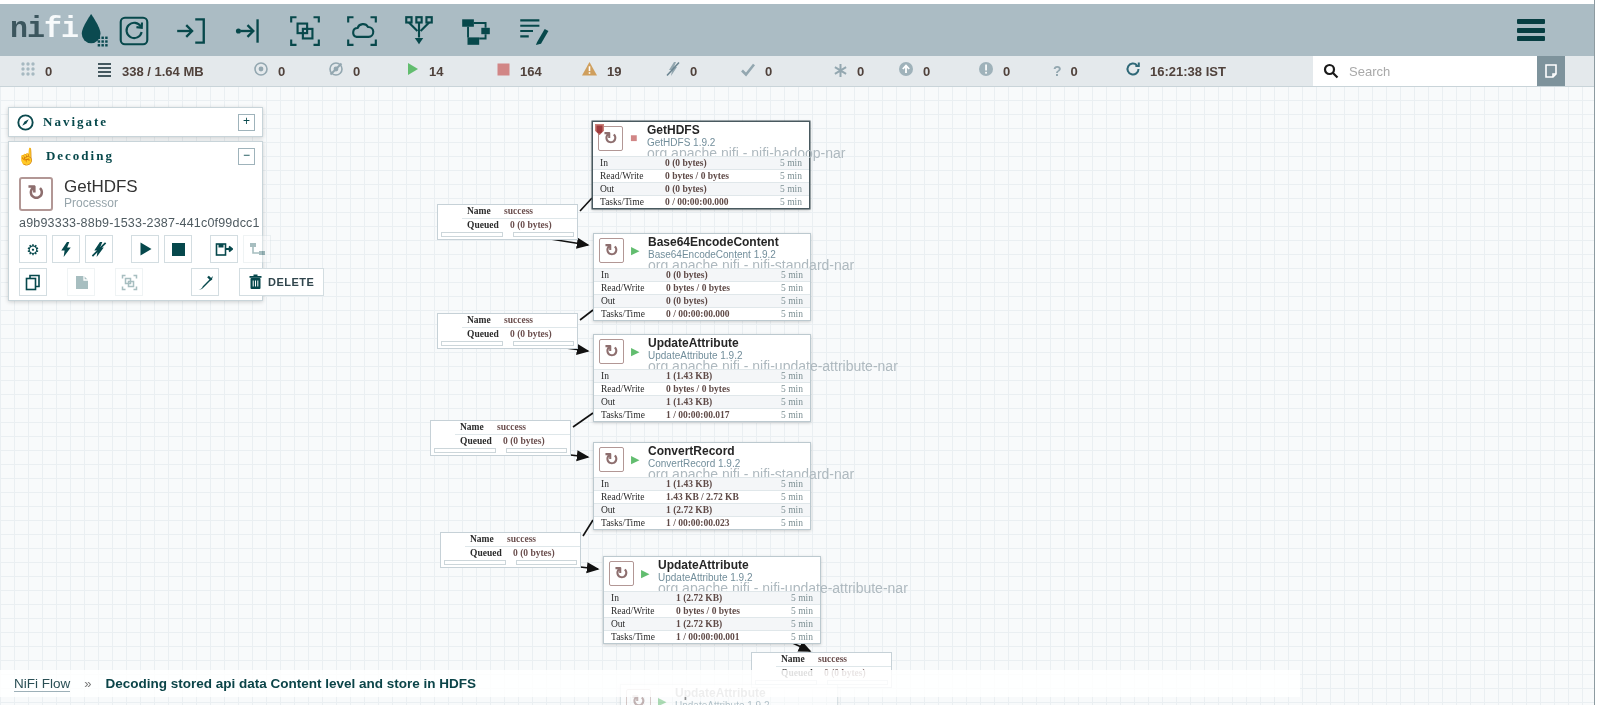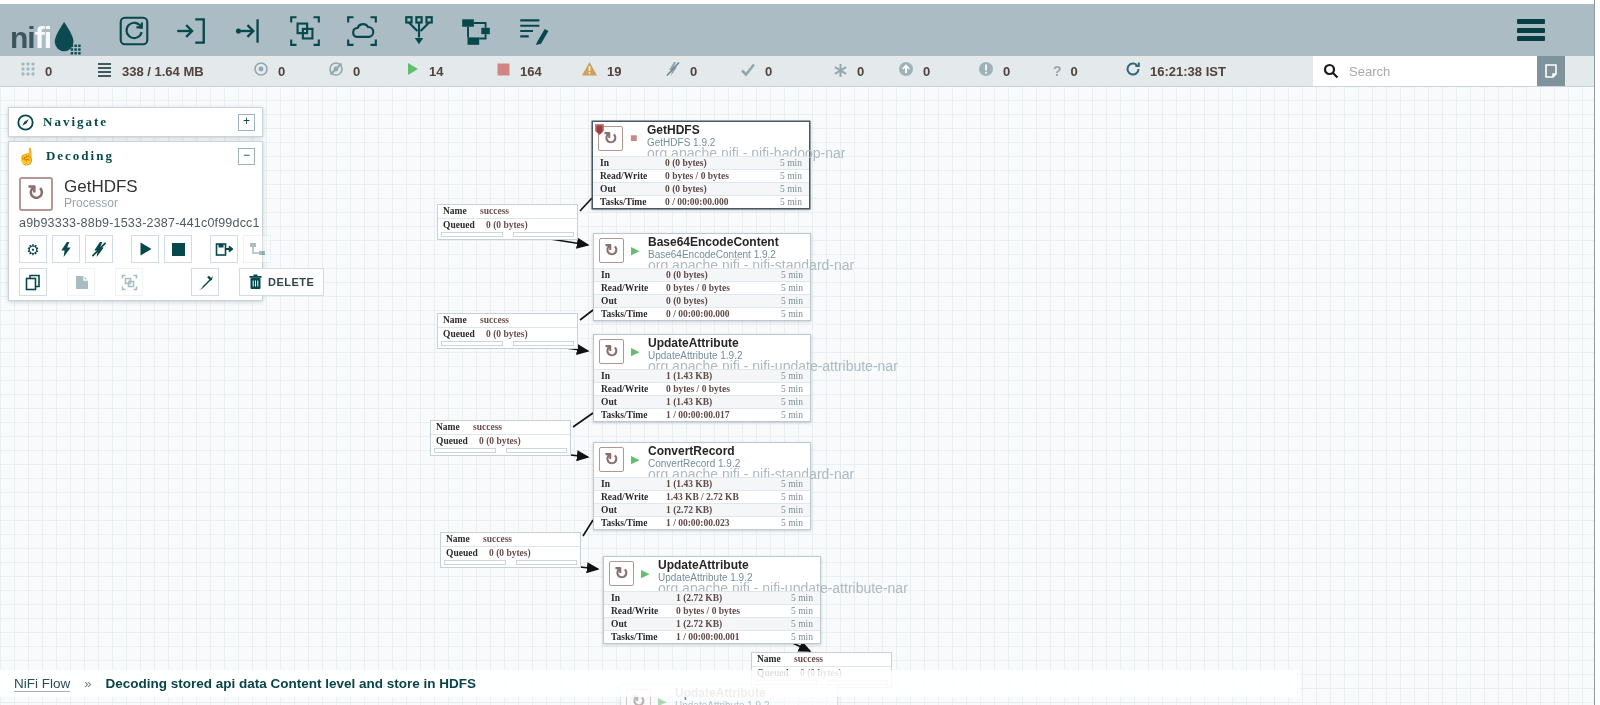--- a/index.html
+++ b/index.html
@@ -1,21 +1,21 @@
 <!DOCTYPE html>
 <html><head>
 <meta charset="utf-8">
 <style>
   html,body{margin:0;padding:0;}
   body{width:1600px;height:705px;position:relative;overflow:hidden;background:#ffffff;
        font-family:"Liberation Sans",sans-serif;-webkit-font-smoothing:antialiased;}
 
   
   .toolbar{position:absolute;left:0;top:4px;width:1600px;height:52px;background:#abbcc4;z-index:50;}
-  .logo{position:absolute;left:10px;top:16px;display:flex;align-items:center;}
+  .logo{position:absolute;left:10px;top:8px;display:flex;align-items:flex-start;font-family:Liberation Mono, monospace;}
   .logo-ni{font-size:30px;font-weight:bold;color:#3c565e;letter-spacing:-1px;line-height:34px;}
   .logo-fi{font-size:30px;font-weight:bold;color:#f7fafb;letter-spacing:-1px;line-height:34px;}
   .tb-icons{position:absolute;left:115px;top:8px;display:flex;gap:19px;}
   .tb-icon{width:38px;height:38px;display:flex;align-items:center;justify-content:center;cursor:pointer;}
   .hamburger{position:absolute;right:55px;top:15px;width:28px;height:22px;display:flex;flex-direction:column;justify-content:space-between;cursor:pointer;}
   .hamburger div{height:5px;background:#073e42;border-radius:1px;}
 
   
   .statusbar{position:absolute;left:0;top:56px;width:1600px;height:30px;background:#e4e9ec;border-bottom:1px solid #c9d4d9;z-index:50;}
   .sb-item{position:absolute;top:0;height:30px;display:flex;align-items:center;gap:9px;}
@@ -77,28 +77,28 @@
              color:#8d6e6e;font-size:17px;line-height:23px;text-align:center;font-weight:bold;box-sizing:border-box;}
   .proc-state{position:absolute;left:37px;top:10px;font-size:11px;line-height:12px;}
   .proc-state.running{color:#62bd6f;}
   .proc-state.stopped{color:#d18686;font-size:12px;}
   .proc-titles{position:absolute;left:54px;top:2px;width:160px;}
   .proc-name{font-size:12px;font-weight:bold;color:#262626;line-height:13px;white-space:nowrap;}
   .proc-type{font-size:10px;color:#728e9b;line-height:11px;white-space:nowrap;}
   .proc-bundle{font-size:14px;color:#aeb9bf;line-height:10px;white-space:nowrap;text-align:center;}
   .prow{position:relative;height:12px;line-height:12px;border-top:1px solid #e0e7ea;font-family:"Liberation Serif",serif;}
   .prow:nth-child(odd){background:#f4f6f8;}
-  .plabel{position:absolute;left:7px;font-size:9.5px;font-weight:bold;color:#2b2b2b;}
+  .plabel{position:absolute;left:7px;font-size:9.5px;font-weight:normal;color:#2b2b2b;}
   .pval{position:absolute;left:72px;font-size:9.5px;font-weight:bold;color:#5f4a47;}
   .pwin{position:absolute;right:7px;font-size:9.5px;color:#7c8f93;}
 
   
   .conn{position:absolute;width:141px;background:#fff;border:1px solid #c6d1d7;z-index:4;
         font-family:"Liberation Serif",serif;box-sizing:border-box;}
-  .conn-row{position:relative;height:13px;line-height:13px;}
+  .conn-row{position:relative;height:13px;line-height:13px;margin-left:24px;}
   .conn-row.queued{border-top:1px solid #dfe7ea;height:12px;line-height:12px;}
   .conn-lab{position:absolute;left:5px;font-size:9.5px;font-weight:bold;color:#2b2b2b;}
   .conn-val{position:absolute;left:42px;font-size:9.5px;font-weight:bold;color:#6b4f4e;}
   .conn-row.queued .conn-val{left:48px;}
   .conn-meters{display:flex;gap:10px;padding:1px 3px 2px;}
   .meter{flex:1;height:3px;border:1px solid #ccd6da;background:#fff;}
 
   
   .bottombar{position:absolute;left:0;top:670px;width:1300px;height:27px;background:rgba(255,255,255,.85);
              display:flex;align-items:center;z-index:40;}

